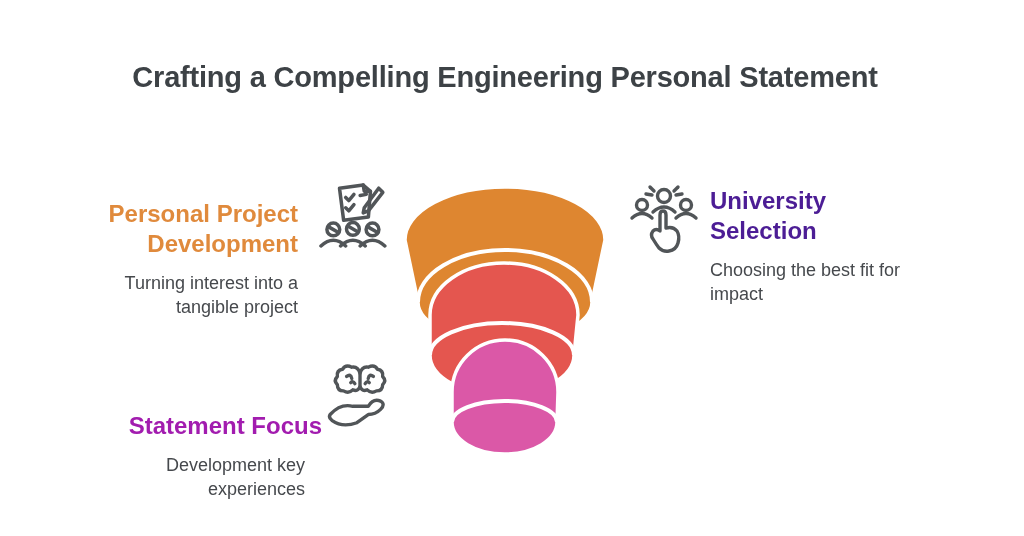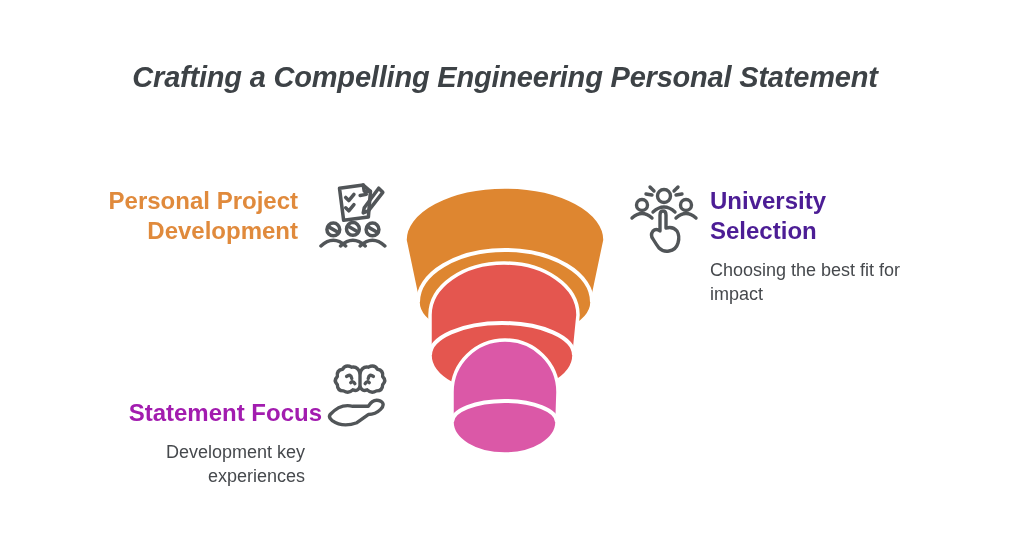--- a/index.html
+++ b/index.html
@@ -4,49 +4,51 @@
 <style>
   html,body{margin:0;padding:0;}
   body{
     width:1024px;height:536px;position:relative;overflow:hidden;
     background:#ffffff;
     font-family:"Liberation Sans", sans-serif;
   }
   .title{
     position:absolute;top:42px;left:0;width:1010px;
     text-align:center;font-size:29px;font-weight:bold;
-    color:#3d4246;letter-spacing:-0.2px;font-style:italic;
+    color:#3d4246;letter-spacing:-0.2px;
   }
   .block{position:absolute;}
   .heading{
     font-size:24px;font-weight:bold;line-height:30px;white-space:pre-line;
   }
   .heading.orange{color:#e08a3c;}
   .heading.red{color:#4c1d95;}
   .heading.pink{color:#a21caf;}
   .desc{
     margin-top:12px;font-size:18px;line-height:24px;color:#46494d;
     white-space:pre-line;font-weight:normal;
   }
-  .right-al{text-align:right;}
+  .right-al{text-align:right;margin-top:13px;}
   .left-al{text-align:left;}
   .icon-box{position:absolute;}
   .icon-box svg{display:block;}
   .funnel-box{position:absolute;left:388px;top:172px;}
 </style>
 </head>
 <body>
 
 <div>
 
   <h1 class="title">Crafting a Compelling Engineering Personal Statement</h1>
 
   <div class="block right-al" style="left:60px;top:186px;width:238px;">
     <div class="heading orange">Personal Project
 Development</div>
+    <div class="desc">Turning interest into a
+tangible project</div>
   </div>
 
   <div class="icon-box" style="left:316px;top:182px;">
     <svg width="80" height="66" viewBox="0 0 76 64" fill="none" stroke="#515558" stroke-width="3.4" stroke-linecap="round" stroke-linejoin="round">
       <path d="M22 6 L45 3 L52 9 L50 34 L26 37 Z"></path>
       <path d="M45 3 L46 9 L52 9"></path>
       <path d="M28 15 l3 3 l5 -6"></path>
       <path d="M28 25 l3 3 l5 -6"></path>
       <path d="M42 13 l6 -1"></path>
       <path d="M60 6 L64 10 L50 28 L45 30 L46 25 Z"></path>

